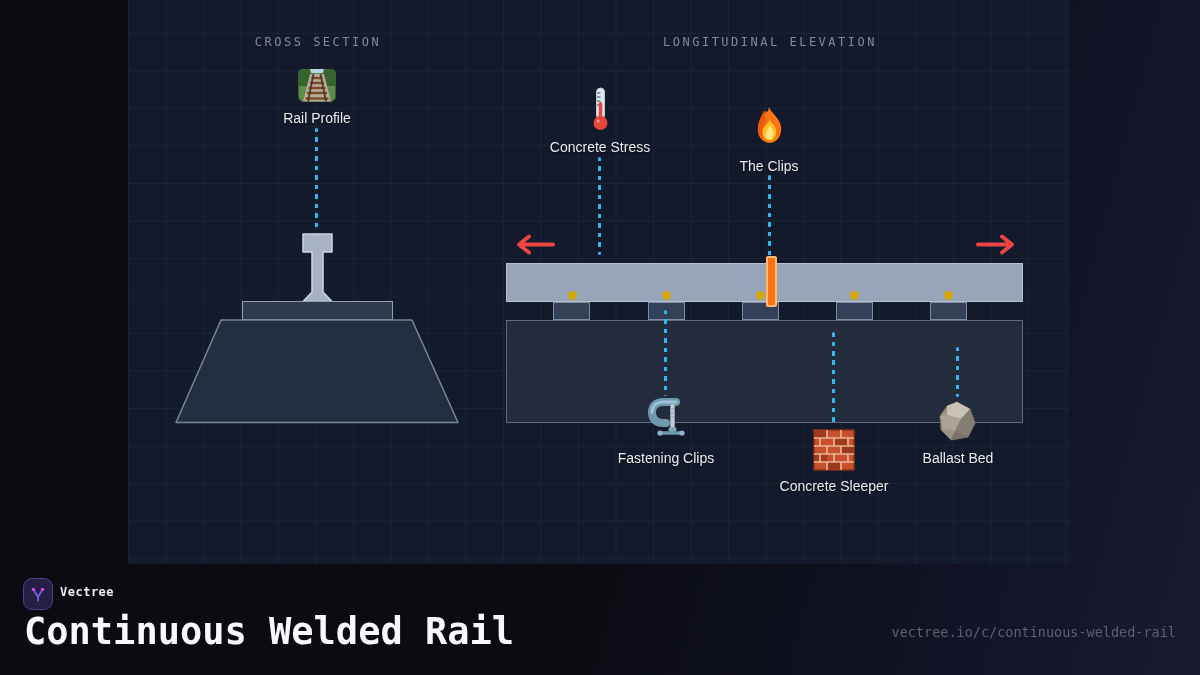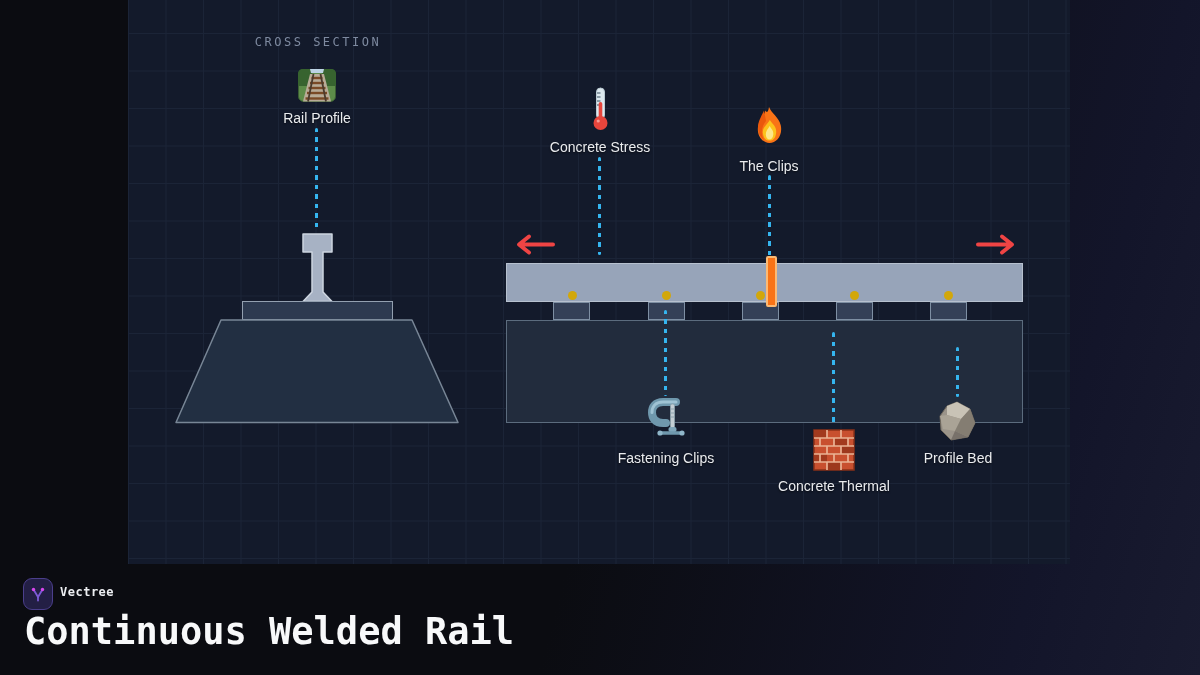--- a/index.html
+++ b/index.html
@@ -100,20 +100,21 @@
     <div class="dash" style="left:187px;top:128px;height:104px;"></div>
 
     <svg class="abs" style="left:174px;top:233px;" width="31" height="70" viewBox="0 0 31 70">
       <path d="M1,1 H30 V19 H21 V59 L30,68.5 H1 L10,59 V19 H1 Z" fill="#a7b2c4" stroke="#cdd5e0" stroke-width="1.5" stroke-linejoin="round"></path>
     </svg>
     <div class="cs-sleeper"></div>
     <svg class="abs" style="left:46px;top:319px;" width="286" height="105" viewBox="0 0 286 105">
       <polygon points="47,1 238,1 284,103.5 2,103.5" fill="#222f42" stroke="#788696" stroke-width="1.5" stroke-linejoin="round"></polygon>
     </svg>
 
+    <div class="section-header" style="left:492px;top:35px;">LONGITUDINAL ELEVATION</div>
 
     <svg class="abs" style="left:464px;top:87px;" width="17" height="44" viewBox="0 0 17 44">
       <rect x="4.5" y="1" width="8" height="31" rx="4" fill="#dce8ee" stroke="#b9c9d2"></rect>
       <g stroke="#47596a" stroke-width="1.1">
         <line x1="5" y1="6" x2="8.5" y2="6"></line>
         <line x1="5" y1="10" x2="8.5" y2="10"></line>
         <line x1="5" y1="14" x2="8.5" y2="14"></line>
         <line x1="5" y1="18" x2="8.5" y2="18"></line>
       </g>
       <circle cx="8.5" cy="36" r="7" fill="#e8453c"></circle>
@@ -198,40 +199,41 @@
         <line x1="35" y1="9" x2="35" y2="17"></line>
         <line x1="14" y1="17" x2="14" y2="25"></line>
         <line x1="28" y1="17" x2="28" y2="25"></line>
         <line x1="7" y1="25" x2="7" y2="33"></line>
         <line x1="21" y1="25" x2="21" y2="33"></line>
         <line x1="35" y1="25" x2="35" y2="33"></line>
         <line x1="14" y1="33" x2="14" y2="41"></line>
         <line x1="28" y1="33" x2="28" y2="41"></line>
       </g>
     </svg>
-    <div class="lbl" style="left:606px;top:478px;">Concrete Thermal</div>
+    <div class="lbl" style="left:606px;top:478px;">Concrete Sleeper</div>
 
     <div class="dash" style="left:828px;top:347px;height:50px;"></div>
     <svg class="abs" style="left:809px;top:399px;" width="41" height="43" viewBox="0 0 41 43">
       <polygon points="20,3 33,10 38,24 31,38 14,41 4,31 3,17 10,7" fill="#9b948a" stroke="#6e675d" stroke-width="1"></polygon>
       <polygon points="20,3 33,10 24,20 10,16 10,7" fill="#c9c3b6"></polygon>
       <polygon points="3,17 10,16 24,20 18,32 6,30" fill="#aaa396"></polygon>
       <polygon points="24,20 33,10 38,24 31,38 18,32" fill="#847d72"></polygon>
       <polygon points="14,41 18,32 31,38" fill="#78716a"></polygon>
     </svg>
-    <div class="lbl" style="left:730px;top:450px;">Profile Bed</div>
+    <div class="lbl" style="left:730px;top:450px;">Ballast Bed</div>
   </div>
 
   <div class="logo">
     <svg width="18" height="18" viewBox="0 0 18 18">
       <g stroke="#7c5bd6" stroke-width="1.8" stroke-linecap="round">
         <line x1="4.5" y1="4.5" x2="9" y2="12"></line>
         <line x1="13.5" y1="4.5" x2="9" y2="12"></line>
         <line x1="9" y1="12" x2="9" y2="15.5"></line>
       </g>
       <circle cx="4.5" cy="4.5" r="1.7" fill="#d946ef"></circle>
       <circle cx="13.5" cy="4.5" r="1.7" fill="#d946ef"></circle>
     </svg>
   </div>
   <div class="brand-name">Vectree</div>
   <div class="page-title">Continuous Welded Rail</div>
+  <a class="page-url" href="#">vectree.io/c/continuous-welded-rail</a>
 
 </div>
 
 </body></html>

